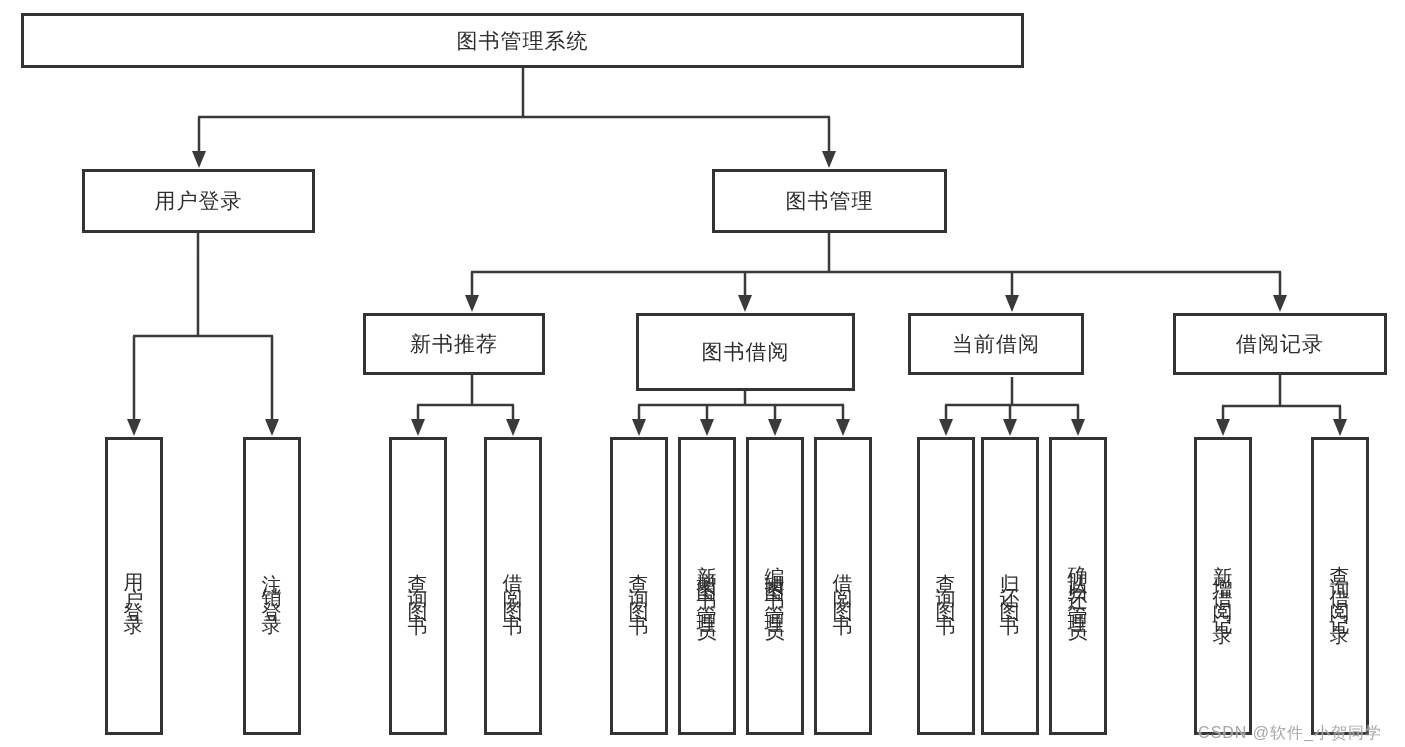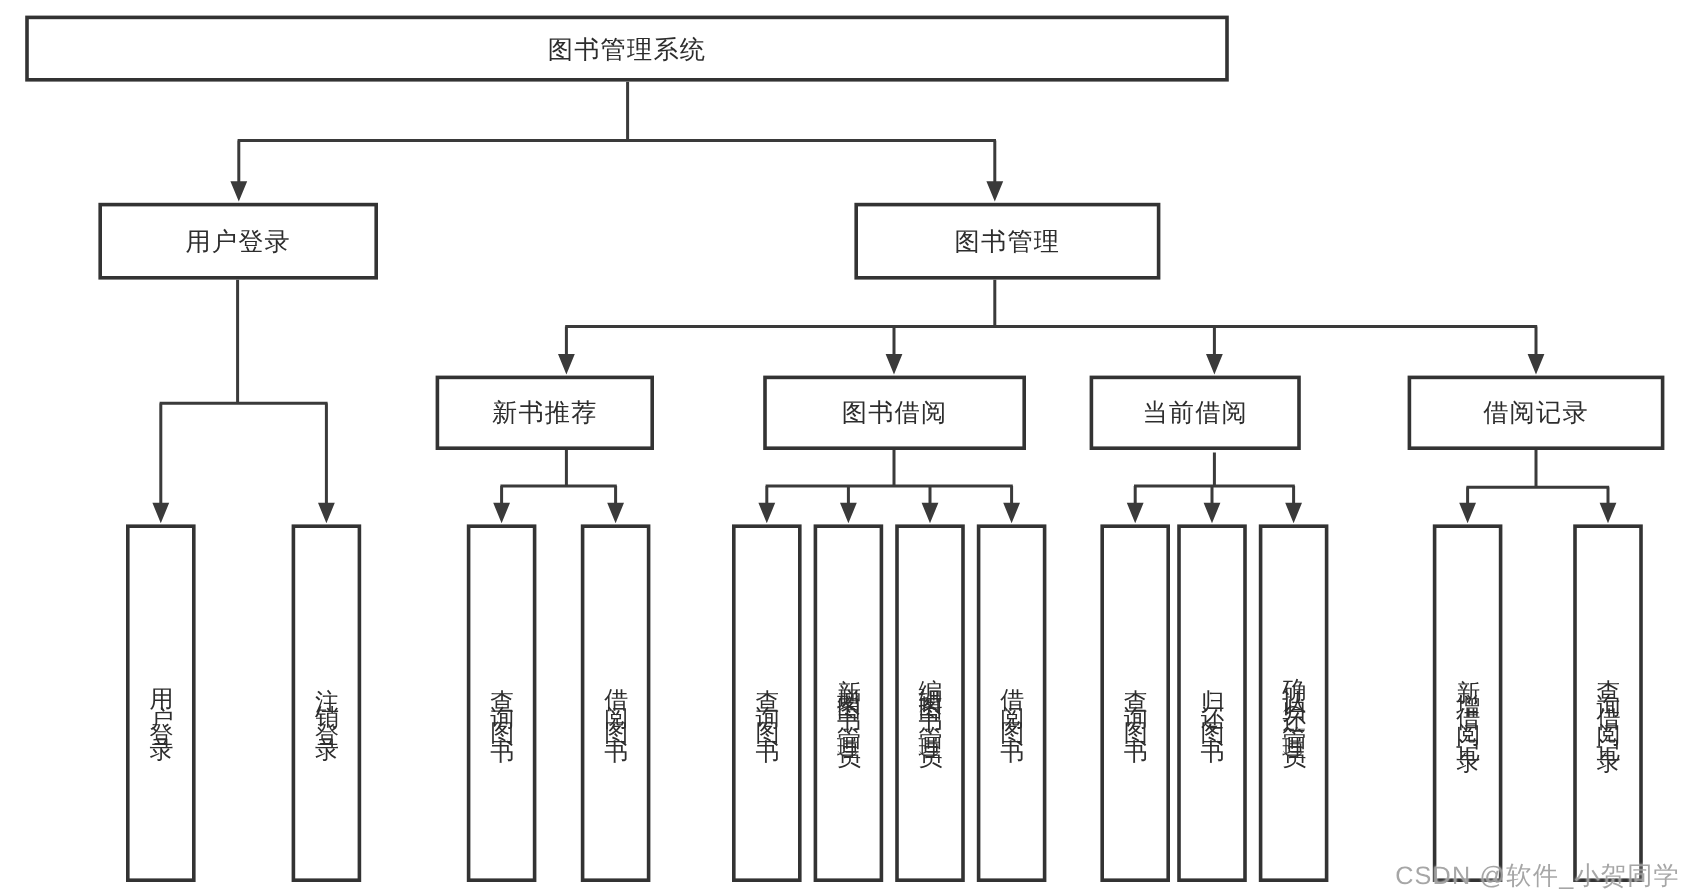--- a/index.html
+++ b/index.html
@@ -36,22 +36,22 @@
   .vbox span{
     writing-mode:vertical-rl;
     text-orientation:mixed;
     line-height:1;
   }
   .vbox.len4 span{letter-spacing:14px;}
   .vbox.len6 span{letter-spacing:12px;}
   .vbox.long span{letter-spacing:8px;}
   .watermark{
     position:absolute;
-    right:5px;bottom:3px;
-    font-size:21px;
+    right:23px;bottom:3px;
+    font-size:16px;
     color:rgba(150,150,150,0.85);
     letter-spacing:1px;
     white-space:nowrap;
     z-index:5;
     text-shadow:0 0 2px #ffffff;
     margin-top:28px;
   }
 </style>
 </head>
 <body>
@@ -78,28 +78,28 @@
              M1333 419 h14 L1340 436 z"></path>
   </svg>
 
   <div class="hbox" style="left:21px;top:13px;width:1003px;height:55px;">
     <span>图书管理系统</span>
   </div>
 
   <div class="hbox" style="left:82px;top:169px;width:233px;height:64px;">
     <span>用户登录</span>
   </div>
-  <div class="hbox" style="left:712px;top:169px;width:255px;height:64px;">
+  <div class="hbox" style="left:712px;top:169px;width:235px;height:64px;">
     <span>图书管理</span>
   </div>
 
   <div class="hbox" style="left:363px;top:313px;width:182px;height:62px;">
     <span>新书推荐</span>
   </div>
-  <div class="hbox" style="left:636px;top:313px;width:219px;height:62px;">
+  <div class="hbox" style="left:636px;top:313px;width:219px;height:78px;">
     <span>图书借阅</span>
   </div>
   <div class="hbox" style="left:908px;top:313px;width:176px;height:62px;">
     <span>当前借阅</span>
   </div>
   <div class="hbox" style="left:1173px;top:313px;width:214px;height:62px;">
     <span>借阅记录</span>
   </div>
 
   <div class="vbox len4" style="left:105px;">

